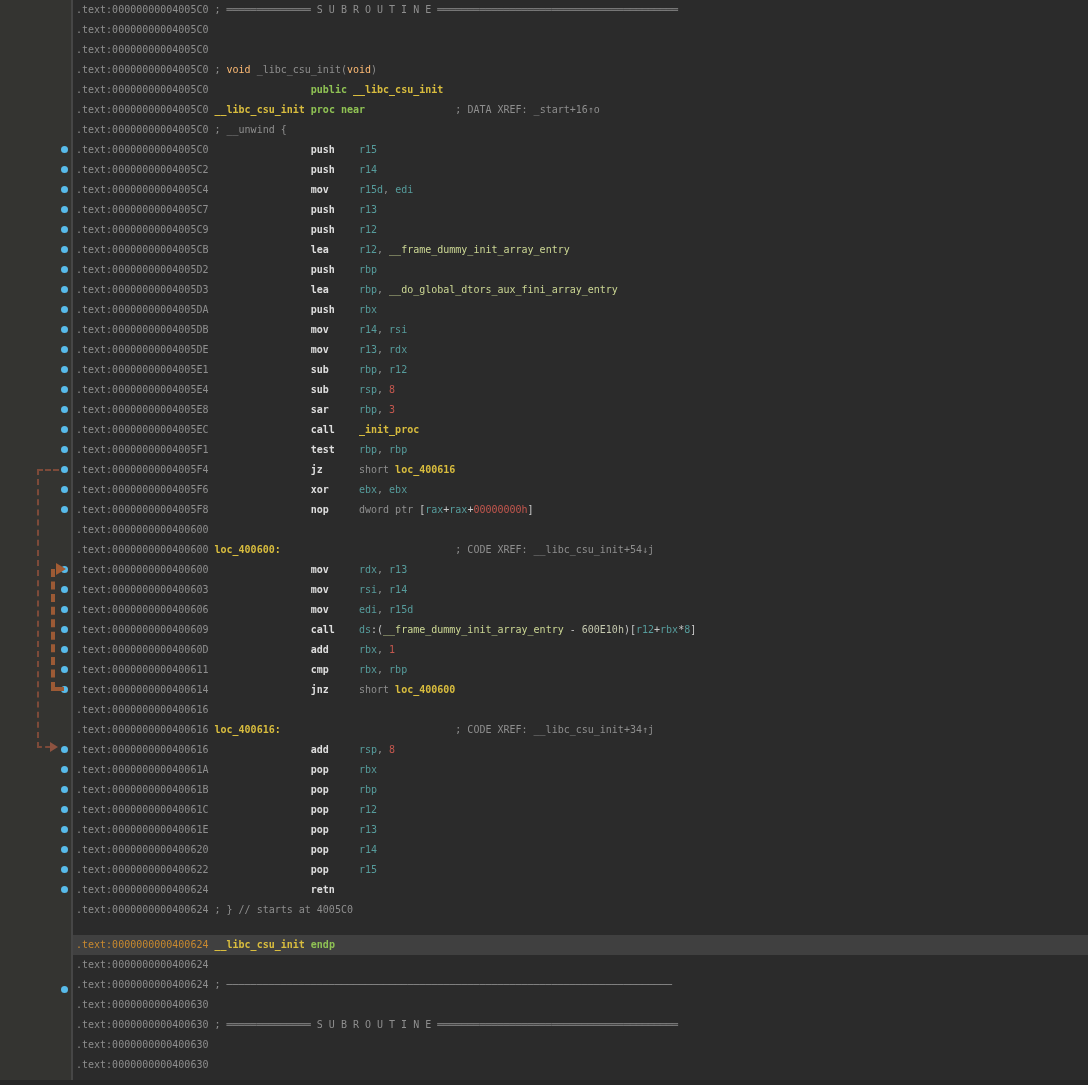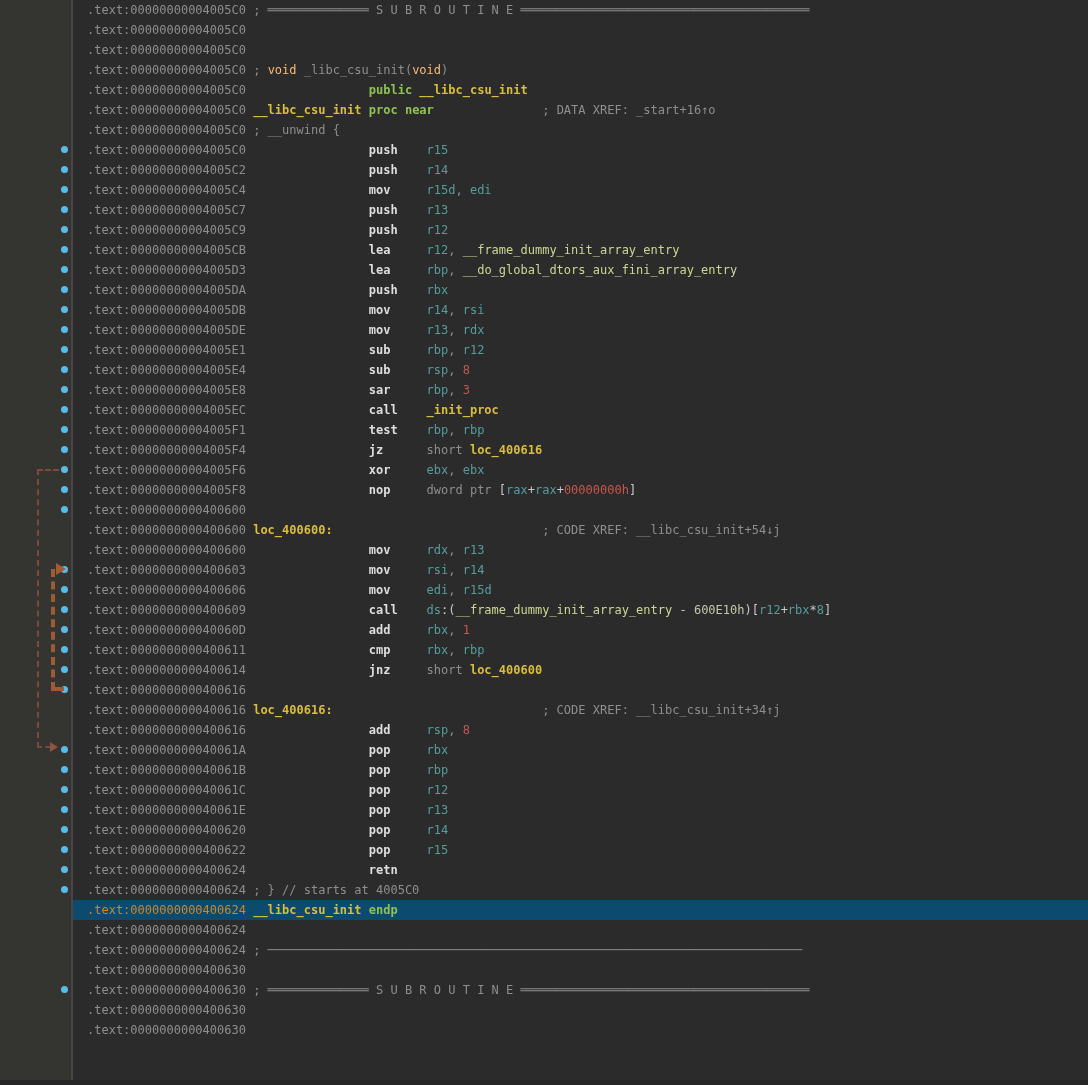--- a/index.html
+++ b/index.html
@@ -6,22 +6,22 @@
   body{
     width:1088px;height:1085px;
     background:#2b2b2b;
     overflow:hidden;
     position:relative;
     font-family:"DejaVu Sans Mono", monospace;
   }
   #gutter{position:absolute;left:0;top:0;width:71px;height:1080px;background:#343431;}
   #gutter-divider{position:absolute;left:71px;top:0;width:2px;height:1080px;background:#464646;}
   #code{position:absolute;left:73px;top:0;right:0;}
-  .row{height:20px;line-height:20px;font-size:12px;white-space:pre;padding-left:14px;}
-  .row.hl{background:#0c4a6e;}
+  .row{height:20px;line-height:20px;font-size:10px;white-space:pre;padding-left:3px;}
+  .row.hl{background:#404040;margin-top:15px;}
   
   .g{color:#8e8e8e;}                       
   .w{color:#dedede;font-weight:bold;}      
   .r{color:#569c9c;}                       
   .n{color:#c4574e;}                       
   .y{color:#d9bd3e;font-weight:bold;text-align:right;}      
   .d{color:#ccd794;}                       
   .k{color:#8fc254;font-weight:bold;}      
   .p{color:#fdba74;}                       
   .o{color:#c8892f;}                       
@@ -98,20 +98,21 @@
       <div class="row"><span class="g">.text:00000000004005C0 </span><span class="g">; </span><span class="p">void</span><span class="g"> _libc_csu_init(</span><span class="p">void</span><span class="g">)</span></div>
       <div class="row"><span class="g">.text:00000000004005C0 </span><span class="g">                </span><span class="k">public</span><span class="g"> </span><span class="y">__libc_csu_init</span></div>
       <div class="row"><span class="g">.text:00000000004005C0 </span><span class="y">__libc_csu_init</span><span class="g"> </span><span class="k">proc</span><span class="g"> </span><span class="k">near</span><span class="g">               ; DATA XREF: _start+16↑o</span></div>
       <div class="row"><span class="g">.text:00000000004005C0 </span><span class="g">; __unwind {</span></div>
       <div class="row"><span class="g">.text:00000000004005C0 </span><span class="g">                </span><span class="w">push    </span><span class="r">r15</span></div>
       <div class="row"><span class="g">.text:00000000004005C2 </span><span class="g">                </span><span class="w">push    </span><span class="r">r14</span></div>
       <div class="row"><span class="g">.text:00000000004005C4 </span><span class="g">                </span><span class="w">mov     </span><span class="r">r15d</span><span class="g">, </span><span class="r">edi</span></div>
       <div class="row"><span class="g">.text:00000000004005C7 </span><span class="g">                </span><span class="w">push    </span><span class="r">r13</span></div>
       <div class="row"><span class="g">.text:00000000004005C9 </span><span class="g">                </span><span class="w">push    </span><span class="r">r12</span></div>
       <div class="row"><span class="g">.text:00000000004005CB </span><span class="g">                </span><span class="w">lea     </span><span class="r">r12</span><span class="g">, </span><span class="d">__frame_dummy_init_array_entry</span></div>
+      <div class="row"><span class="g">.text:00000000004005D2 </span><span class="g">                </span><span class="w">push    </span><span class="r">rbp</span></div>
       <div class="row"><span class="g">.text:00000000004005D3 </span><span class="g">                </span><span class="w">lea     </span><span class="r">rbp</span><span class="g">, </span><span class="d">__do_global_dtors_aux_fini_array_entry</span></div>
       <div class="row"><span class="g">.text:00000000004005DA </span><span class="g">                </span><span class="w">push    </span><span class="r">rbx</span></div>
       <div class="row"><span class="g">.text:00000000004005DB </span><span class="g">                </span><span class="w">mov     </span><span class="r">r14</span><span class="g">, </span><span class="r">rsi</span></div>
       <div class="row"><span class="g">.text:00000000004005DE </span><span class="g">                </span><span class="w">mov     </span><span class="r">r13</span><span class="g">, </span><span class="r">rdx</span></div>
       <div class="row"><span class="g">.text:00000000004005E1 </span><span class="g">                </span><span class="w">sub     </span><span class="r">rbp</span><span class="g">, </span><span class="r">r12</span></div>
       <div class="row"><span class="g">.text:00000000004005E4 </span><span class="g">                </span><span class="w">sub     </span><span class="r">rsp</span><span class="g">, </span><span class="n">8</span></div>
       <div class="row"><span class="g">.text:00000000004005E8 </span><span class="g">                </span><span class="w">sar     </span><span class="r">rbp</span><span class="g">, </span><span class="n">3</span></div>
       <div class="row"><span class="g">.text:00000000004005EC </span><span class="g">                </span><span class="w">call    </span><span class="y">_init_proc</span></div>
       <div class="row"><span class="g">.text:00000000004005F1 </span><span class="g">                </span><span class="w">test    </span><span class="r">rbp</span><span class="g">, </span><span class="r">rbp</span></div>
       <div class="row"><span class="g">.text:00000000004005F4 </span><span class="g">                </span><span class="w">jz      </span><span class="g">short </span><span class="y">loc_400616</span></div>

